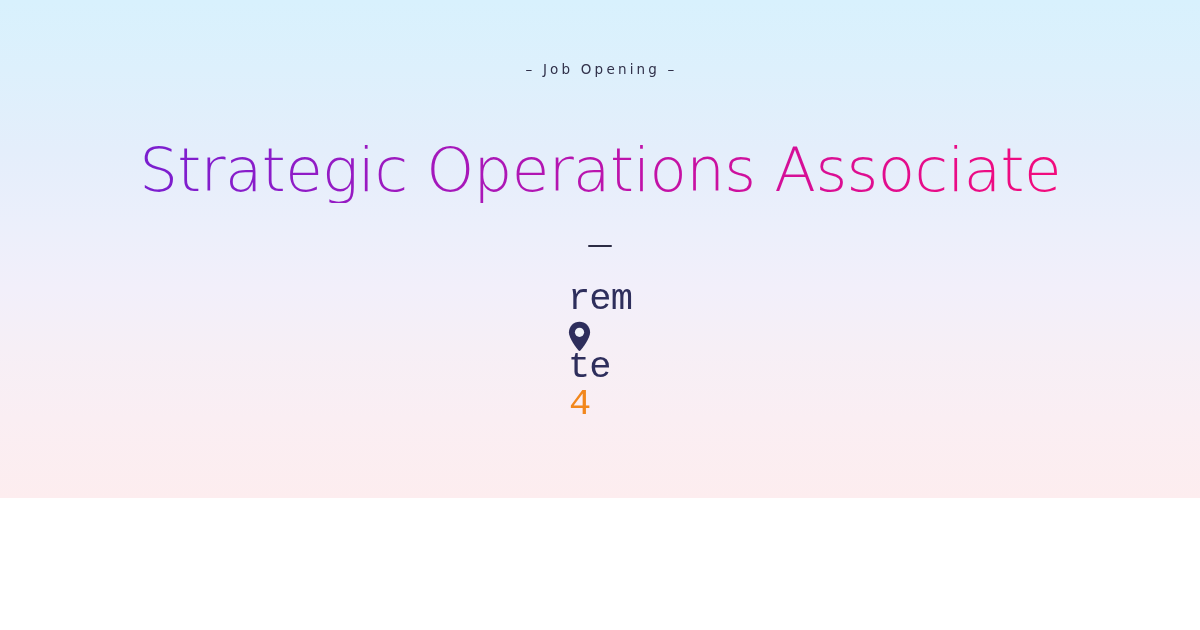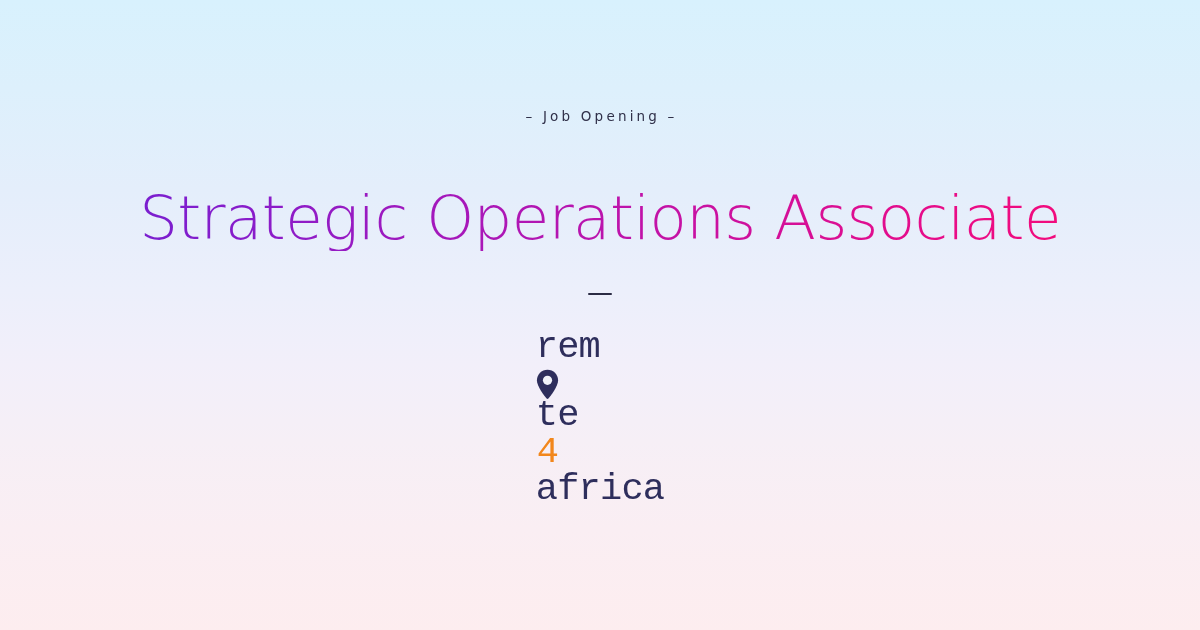--- a/index.html
+++ b/index.html
@@ -9,21 +9,21 @@
   body {
     width: 1200px;
     height: 630px;
     overflow: hidden;
     font-family: "DejaVu Sans", sans-serif;
   }
 
   .og-card {
     position: relative;
     width: 1200px;
-    height: 630px;
+    height: 498px;
     box-sizing: border-box;
     background: linear-gradient(180deg,
                 #d8f1fd 0%,
                 #ddf0fc 14%,
                 #e4eefb 30%,
                 #eceffb 46%,
                 #f2effa 58%,
                 #f6eff6 70%,
                 #faeef3 84%,
                 #fdedef 100%);
@@ -133,17 +133,16 @@
     <div class="brand-logo">
       <span class="brand-part">rem</span>
       <span class="brand-pin">
         <svg viewBox="0 0 23 31" xmlns="http://www.w3.org/2000/svg">
           <path d="M11.5 0.8 C5.6 0.8 0.9 5.5 0.9 11.4 C0.9 17.0 8.4 26.8 10.6 29.6 C11.1 30.2 11.9 30.2 12.4 29.6 C14.6 26.8 22.1 17.0 22.1 11.4 C22.1 5.5 17.4 0.8 11.5 0.8 Z" fill="#2e2e5c"></path>
           <circle cx="11.5" cy="11.3" r="4.6" fill="#f0f2f8"></circle>
         </svg>
       </span>
       <span class="brand-part">te</span>
       <span class="brand-four">4</span>
-      <span class="brand-part">africa</span>
     </div>
 
   </div>
 </div>
 
 </body></html>

